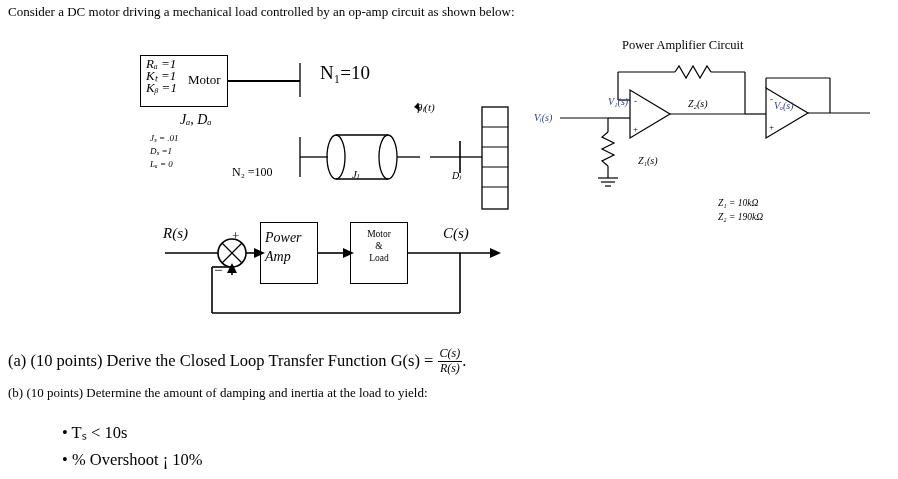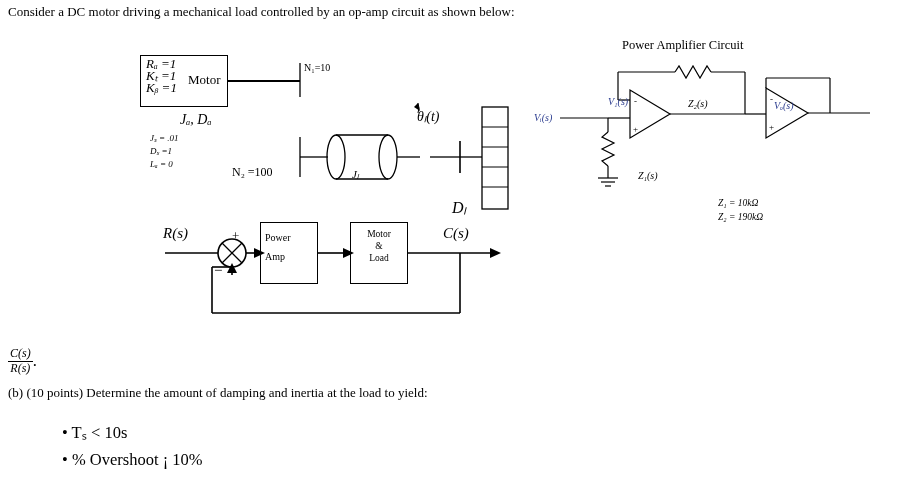--- a/index.html
+++ b/index.html
@@ -43,51 +43,50 @@
     font-size: 14px;
     font-style: italic;
   }
   .jsdp {
     left: 150px; top: 132px;
     font-size: 9px;
     font-style: italic;
     line-height: 13px;
   }
   .n1 {
-    left: 304px; top: 62px;
-    font-size: 10px;
+    left: 320px; top: 62px;
+    font-size: 19px;
   }
   .n2 {
     left: 232px; top: 165px;
     font-size: 12px;
   }
   .jl-label {
     left: 352px; top: 136px;
     font-size: 11px;
     font-style: italic;
     margin-top: 30px;
   }
   .theta {
-    left: 417px; top: 106px;
-    font-size: 14px;
+    left: 417px; top: 99px;
+    font-size: 11px;
     font-style: italic;
   }
   .dl-label {
     left: 452px; top: 168px;
-    font-size: 16px;
-    font-style: italic;
-    margin-top: 28px;
+    font-size: 10px;
+    font-style: italic;
   }
   
   .pa-title {
     left: 622px; top: 38px;
     font-size: 12.5px;
   }
   .z2s { left: 688px; top: 56px; font-size: 10px; font-style: italic; margin-top: 42px; }
-  .z1s { left: 638px; top: 155px; font-size: 10px; font-style: italic; margin-top: 15px; }
+  .z1s { left: 638px; top: 155px; font-size: 10px; font-style: italic; }
   .v1s { left: 608px; top: 96px; font-size: 10px; font-style: italic; color:#2b3c8f; }
   .vis { left: 534px; top: 112px; font-size: 10px; font-style: italic; color:#2b3c8f; }
   .vos { left: 774px; top: 100px; font-size: 10px; font-style: italic; color:#2b3c8f; }
   .zvals {
     left: 718px; top: 196px;
     font-size: 9.5px;
     font-style: italic;
     line-height: 14px;
   }
   
@@ -96,22 +95,23 @@
   .plus { left: 232px; top: 228px; font-size: 13px; }
   .minus { left: 214px; top: 262px; font-size: 15px; }
   .pa-box {
     left: 260px; top: 222px;
     width: 58px; height: 62px;
     border: 1.3px solid #000;
     box-sizing: border-box;
   }
   .pa-text {
     left: 265px; top: 228px;
-    font-size: 10px;
+    font-size: 14px;
     line-height: 19px;
+    font-style: italic;
   }
   .ml-box {
     left: 350px; top: 222px;
     width: 58px; height: 62px;
     border: 1.3px solid #000;
     box-sizing: border-box;
   }
   .ml-text {
     left: 352px; top: 228px;
     width: 54px;
@@ -281,20 +281,21 @@
   <div>Amp</div>
 </div>
 <div class="abs ml-box"></div>
 <div class="abs ml-text">
   <div>Motor</div>
   <div>&amp;</div>
   <div>Load</div>
 </div>
 
 <div class="abs qa">
+  <span>(a)  (10 points)  Derive the Closed Loop Transfer Function G(s) =</span>
   <span class="frac">
     <span class="num">C(s)</span>
     <span class="den">R(s)</span>
   </span><span>.</span>
 </div>
 
 <div class="abs qb">(b)  (10 points)  Determine the amount of damping and inertia at the load to yield:</div>
 <div class="abs bullet1">• <span>Tₛ &lt; 10s</span></div>
 <div class="abs bullet2">• <span>% Overshoot ¡ 10%</span></div>
 

